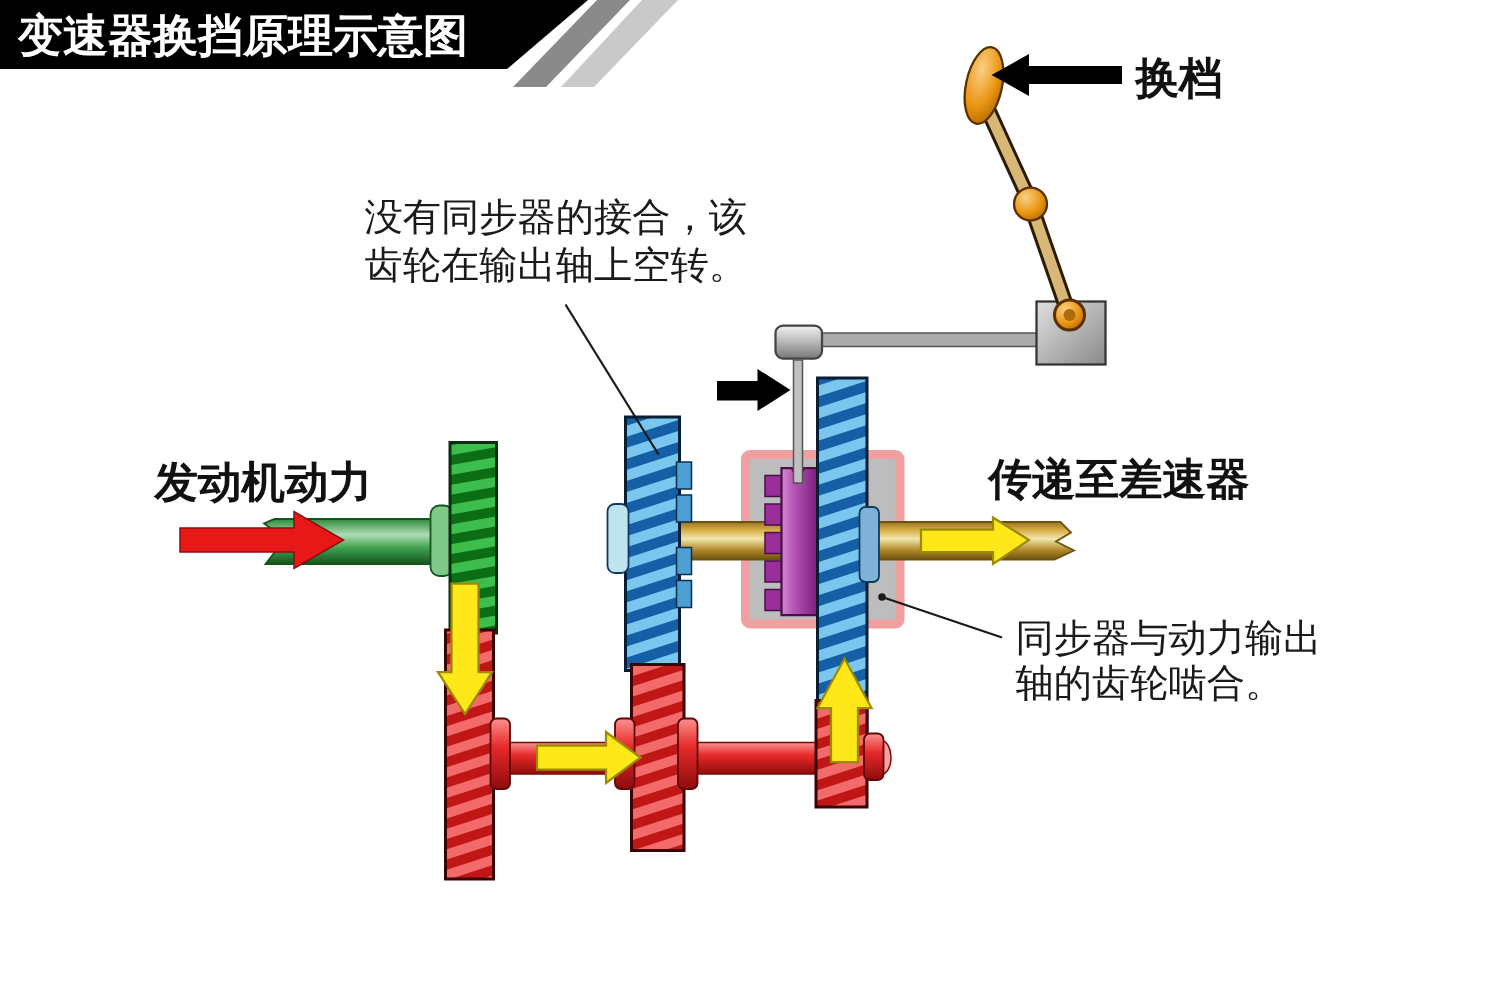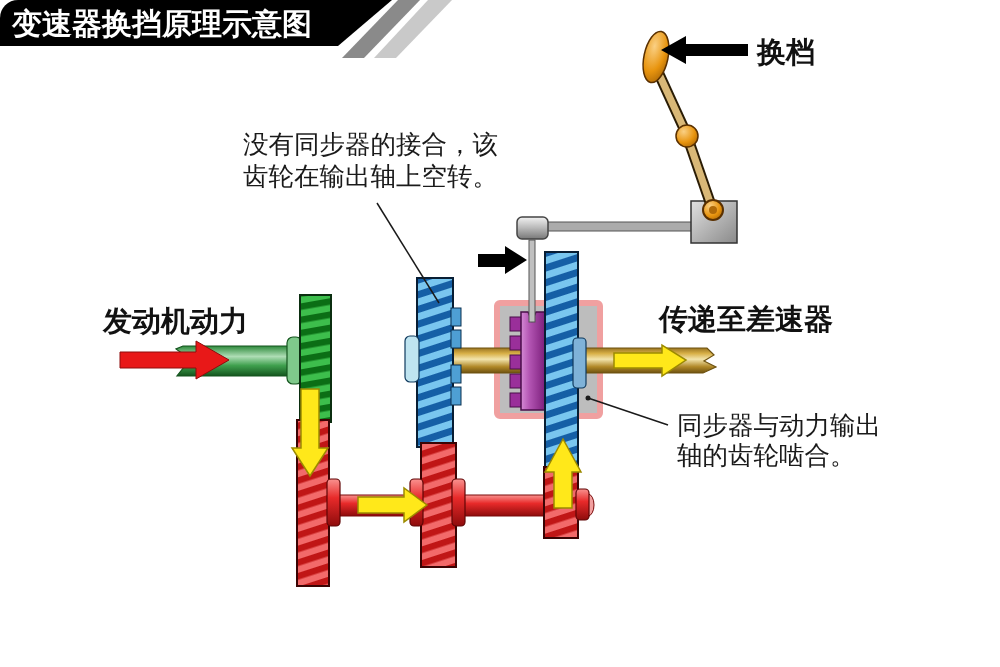--- a/index.html
+++ b/index.html
@@ -1,17 +1,17 @@
 <!DOCTYPE html>
 <html><head>
 <meta charset="utf-8">
 <style>
   html,body{margin:0;padding:0;background:#fff;}
   .canvas{position:relative;width:1000px;height:667px;background:#ffffff;overflow:hidden;
-          font-family:"Liberation Sans",sans-serif;border-radius:18px;}
+          font-family:"Liberation Sans",sans-serif;}
   svg{display:block;}
   text{font-family:"Liberation Sans",sans-serif;}
 </style>
 </head>
 <body>
 
 <div class="canvas">
 <svg width="1000" height="667" viewBox="0 0 1000 667" xmlns="http://www.w3.org/2000/svg">
   <defs>
 

